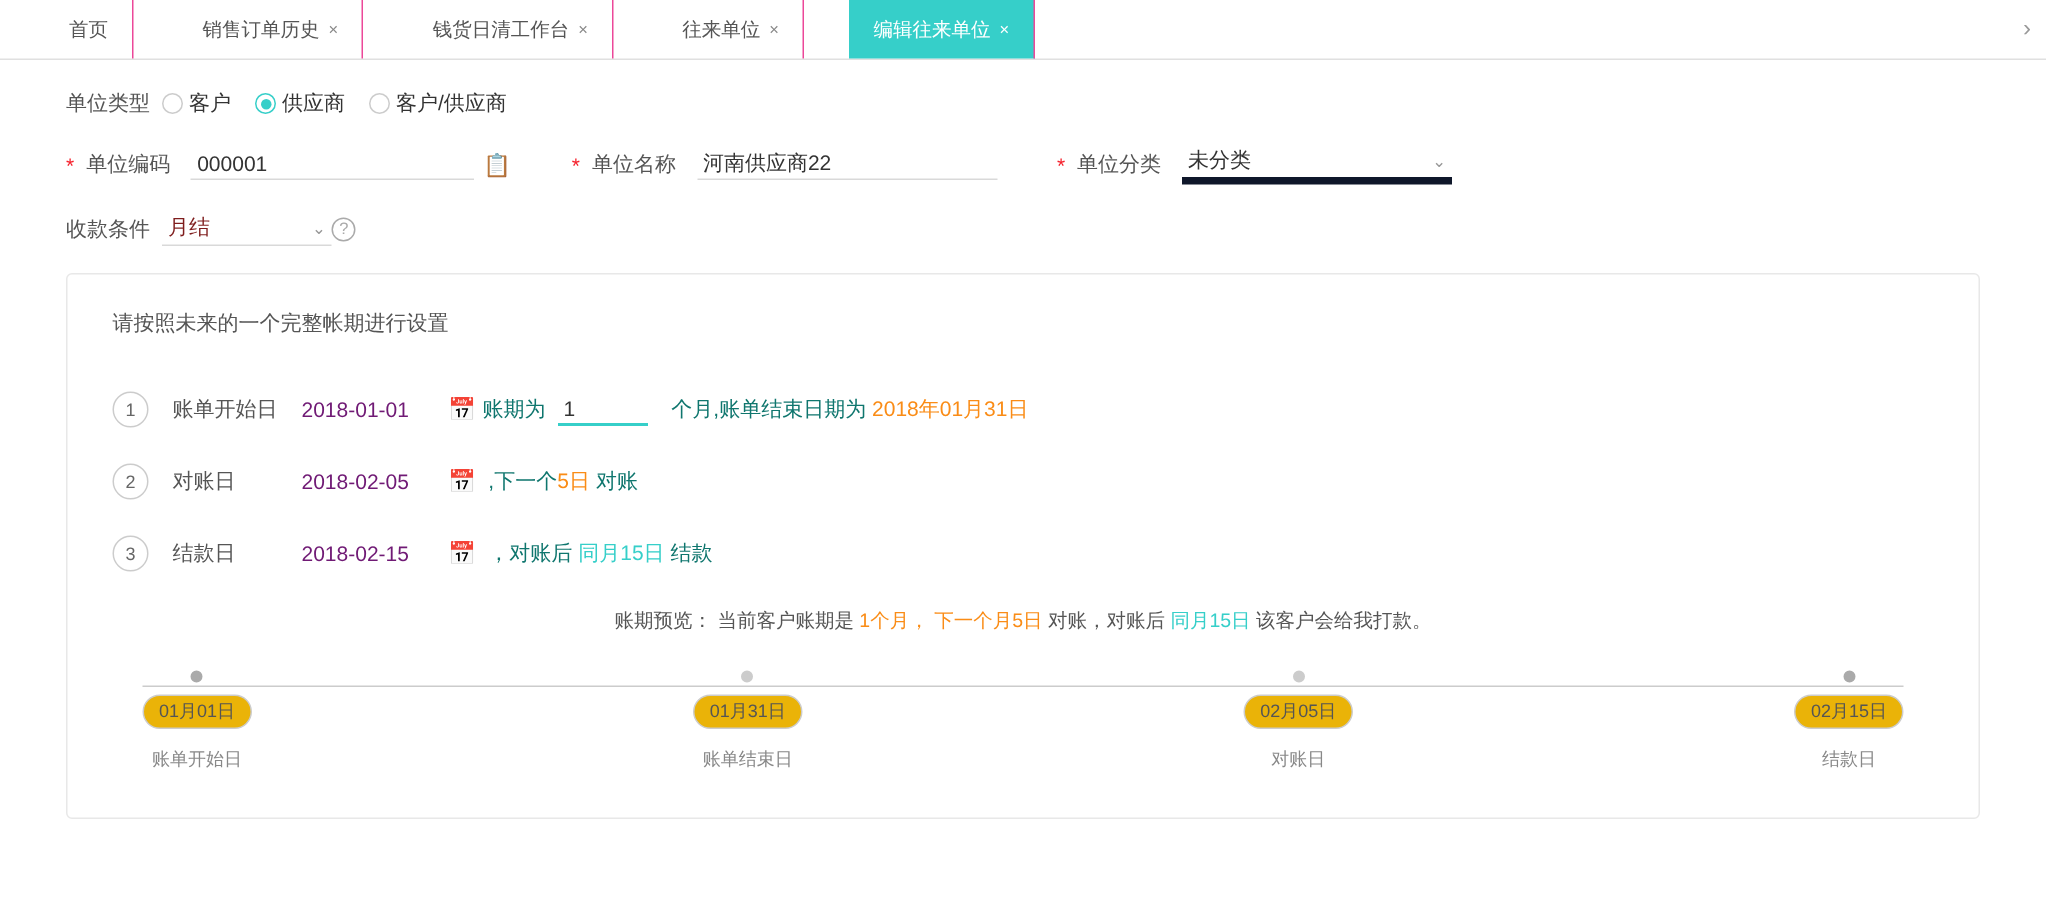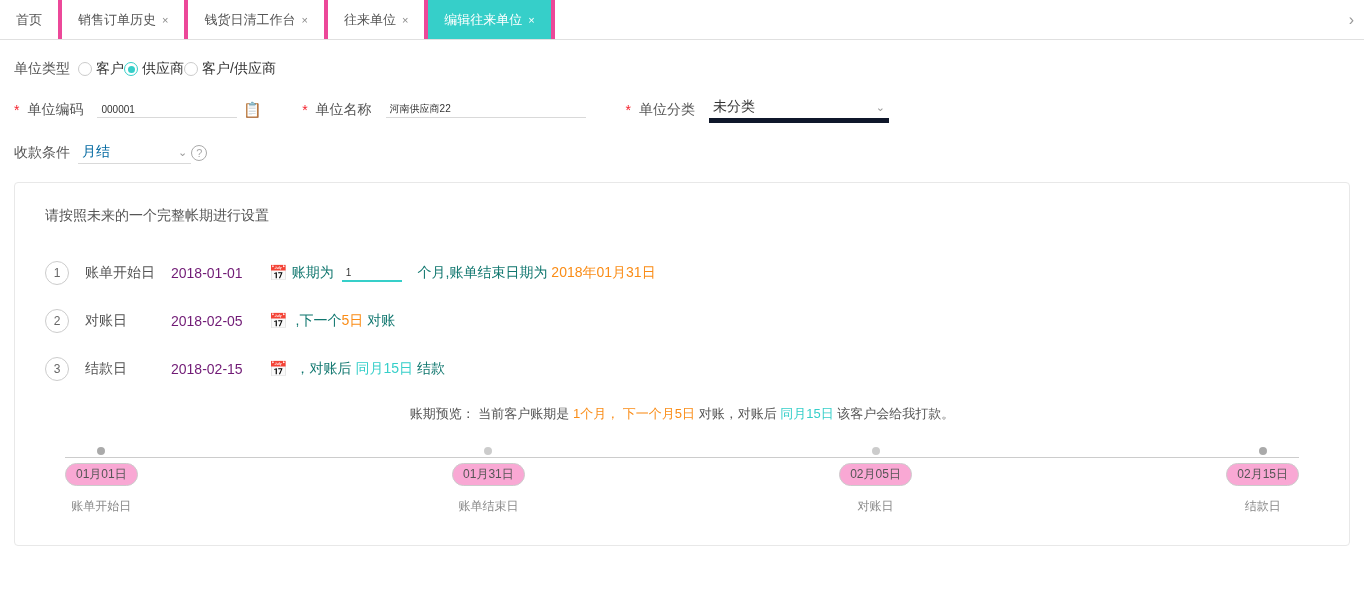--- a/index.html
+++ b/index.html
@@ -15,23 +15,24 @@
       padding: 0 0;
     }
     .tab {
       display: flex;
       align-items: center;
       padding: 4px 16px;
       height: 100%;
       cursor: pointer;
       font-size: 13px;
       color: #555;
-      border-right: 4px solid #ec4899;
+      border-right: 1px solid #ec4899;
       white-space: nowrap;
       gap: 6px;
+      margin-left: 30px;
     }
     .tab.active {
       background: #36cfc9;
       color: #fff;
     }
     .tab .close-x {
       font-size: 11px;
       opacity: 0.7;
       cursor: pointer;
     }
@@ -39,21 +40,21 @@
     .tab-chevron {
       margin-left: auto;
       padding: 0 10px;
       cursor: pointer;
       color: #999;
       font-size: 16px;
     }
 
     
     .main-content {
-      padding: 20px 14px;
+      padding: 20px 44px;
       background: #fff;
       min-height: calc(100vh - 40px);
     }
 
     
     .form-row {
       display: flex;
       align-items: center;
       margin-bottom: 18px;
       gap: 0;
@@ -71,20 +72,21 @@
       display: flex;
       align-items: center;
       margin-right: 40px;
       gap: 6px;
     }
 
     
     .radio-group {
       display: flex;
       align-items: center;
+      gap: 16px;
     }
     .radio-item {
       display: flex;
       align-items: center;
       gap: 4px;
       cursor: pointer;
     }
     .radio-circle {
       width: 14px;
       height: 14px;
@@ -103,21 +105,21 @@
       height: 7px;
       border-radius: 50%;
       background: #36cfc9;
     }
 
     
     .text-input {
       border: none;
       border-bottom: 1px solid #d9d9d9;
       outline: none;
-      font-size: 10px;
+      font-size: 14px;
       padding: 2px 4px;
       color: #333;
       background: transparent;
       min-width: 120px;
     }
     .input-wide { min-width: 200px; }
     .input-small { min-width: 60px; width: 60px; border-bottom: 2px solid #36cfc9; }
 
     
     .cal-icon {
@@ -129,21 +131,21 @@
     
     .select-field {
       display: flex;
       align-items: center;
       border-bottom: 1px solid #d9d9d9;
       padding: 2px 4px;
       min-width: 100px;
       cursor: pointer;
       gap: 4px;
     }
-    .select-value { color: #0369a1; }
+    .select-value { color: #7f1d1d; }
     .chevron-down { color: #999; font-size: 11px; }
 
     
     .help-icon {
       width: 16px;
       height: 16px;
       border-radius: 50%;
       border: 1px solid #aaa;
       display: flex;
       align-items: center;
@@ -243,21 +245,21 @@
       border: 2px solid #ccc;
     }
     .tl-dot.start { background: #aaa; border-color: #aaa; }
     .tl-dot.end { background: #aaa; border-color: #aaa; }
     .tl-badge {
       border: 1px solid #ccc;
       border-radius: 12px;
       padding: 2px 10px;
       font-size: 12px;
       color: #555;
-      background: #f9a8d4;
+      background: #eab308;
       white-space: nowrap;
     }
     .tl-sub {
       font-size: 12px;
       color: #888;
       margin-top: 4px;
     }
 
     
     .classify-field {

